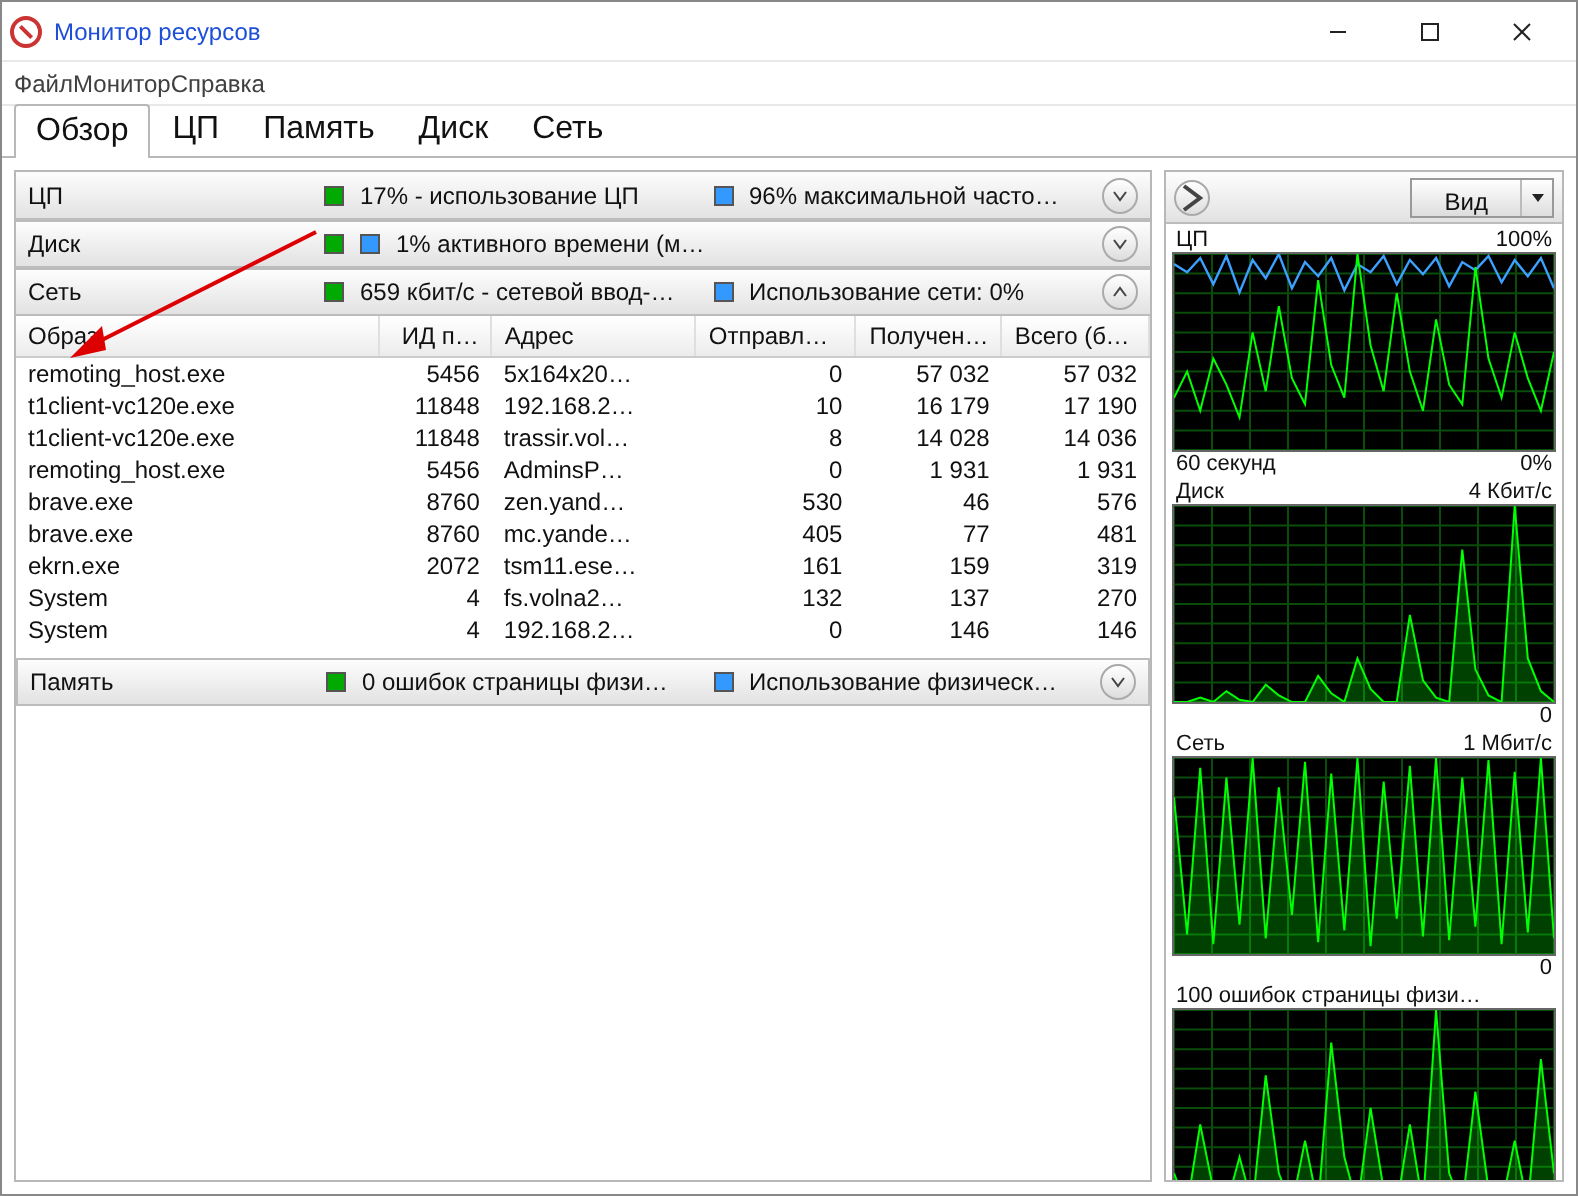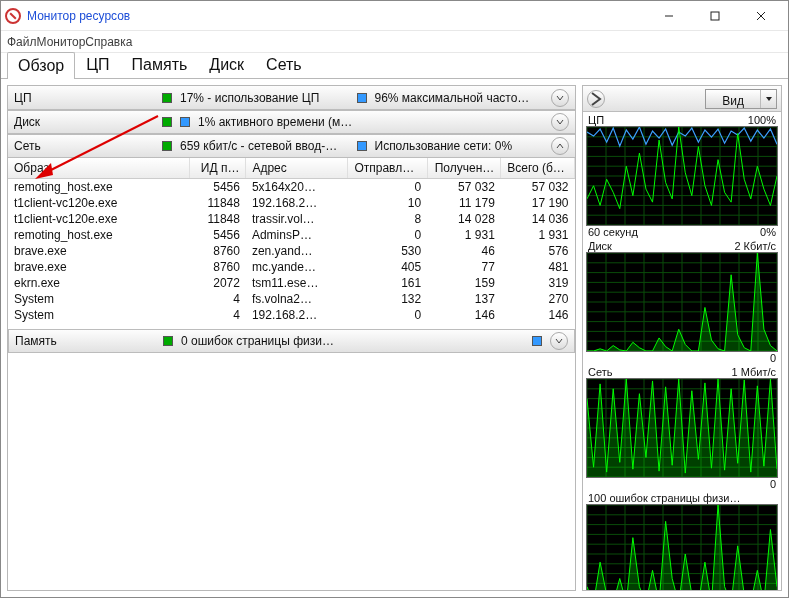--- a/index.html
+++ b/index.html
@@ -180,21 +180,21 @@
                 <td class="">5x164x20…</td>
                 <td class="num">0</td>
                 <td class="num">57 032</td>
                 <td class="num">57 032</td>
               </tr>
               <tr>
                 <td>t1client-vc120e.exe</td>
                 <td class="num">11848</td>
                 <td class="">192.168.2…</td>
                 <td class="num">10</td>
-                <td class="num">11 179</td>
+                <td class="num">16 179</td>
                 <td class="num">17 190</td>
               </tr>
               <tr>
                 <td>t1client-vc120e.exe</td>
                 <td class="num">11848</td>
                 <td class="">trassir.vol…</td>
                 <td class="num">8</td>
                 <td class="num">14 028</td>
                 <td class="num">14 036</td>
               </tr>
@@ -250,20 +250,21 @@
         </table>
       </div>
 
       <div style="height:6px"></div>
 
       <div class="sectionbar inset">
         <div class="sec-title">Память</div>
         <div class="sq green"></div>
         <div class="metric1">0 ошибок страницы физи…</div>
         <div class="sq blue"></div>
+        <div class="metric2">Использование физическ…</div>
         <div class="expander">
             <svg viewBox="0 0 8 8">
               <polyline points="1,2 4,6 7,2" fill="none" stroke="#444"></polyline>
             </svg>
           </div>
       </div>
 
       <div class="blankfill"></div>
     </div>
   </div>
@@ -322,21 +323,21 @@
             </svg>
           </div>
           <div class="graphftr">
             <span>60 секунд</span>
             <span>0%</span>
           </div>
         </div>
         <div class="graphblock">
           <div class="graphhdr">
             <span>Диск</span>
-            <span>2 Кбит/с</span>
+            <span>4 Кбит/с</span>
           </div>
           <div class="graph">
             <svg viewBox="0 0 190 100" preserveAspectRatio="none">
               <g class="grid">
                 <line x1="0" y1="0" x2="0" y2="100"></line>
                 <line x1="19" y1="0" x2="19" y2="100"></line>
                 <line x1="38" y1="0" x2="38" y2="100"></line>
                 <line x1="57" y1="0" x2="57" y2="100"></line>
                 <line x1="76" y1="0" x2="76" y2="100"></line>
                 <line x1="95" y1="0" x2="95" y2="100"></line>

